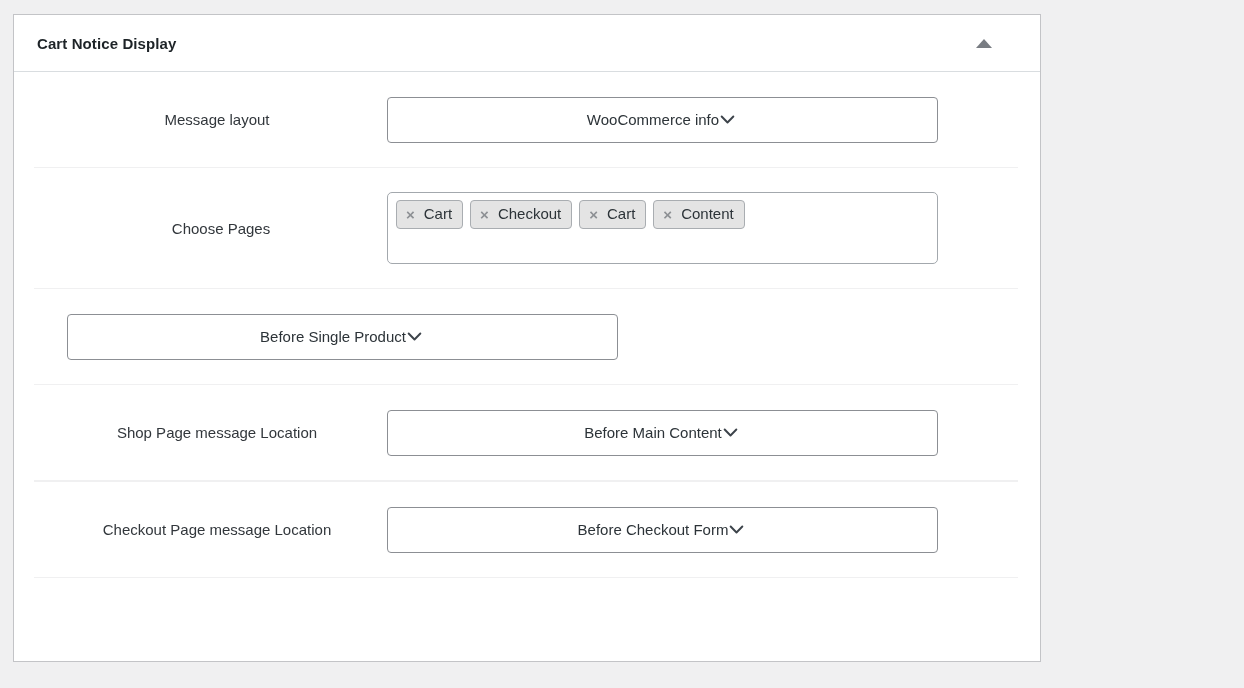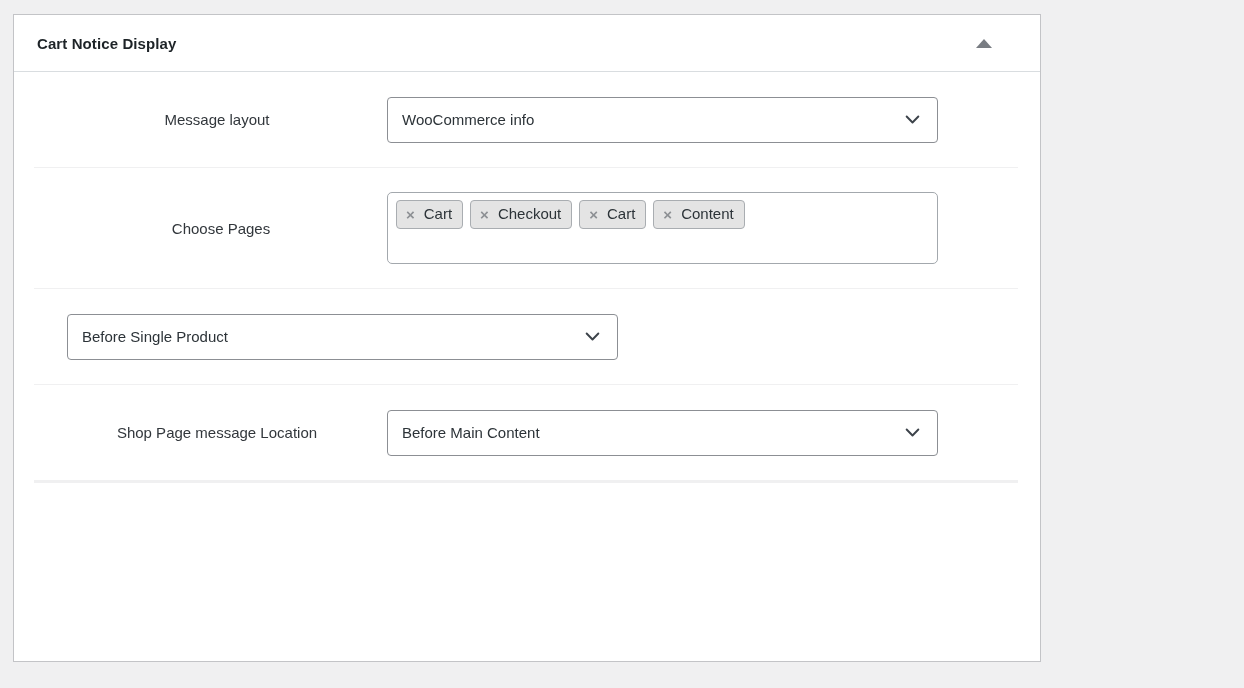--- a/index.html
+++ b/index.html
@@ -66,21 +66,21 @@
     text-align: center;
   }
   .select-control {
     width: 551px;
     height: 46px;
     background: #ffffff;
     border: 1px solid #8c8f94;
     border-radius: 4px;
     display: flex;
     align-items: center;
-    justify-content: space-between;
+    justify-content: center;
     padding: 0 16px 0 14px;
     cursor: pointer;
     flex: none;
   }
   .select-value {
     font-size: 15px;
     color: #2c3338;
   }
   .chevron-icon { display: flex; align-items: center; }
   .multiselect-box {
@@ -187,16 +187,27 @@
           <svg width="17" height="17" viewBox="0 0 16 16">
               <path d="M2.5 5.2 L8 10.8 L13.5 5.2" fill="none" stroke="#3c434a" stroke-width="1.8" stroke-linecap="round" stroke-linejoin="round"></path>
             </svg>
         </span>
       </div>
     </div>
     <div class="row-divider"></div>
 
     <div class="row-divider"></div>
 
+    <div class="form-row">
+      <div class="field-label">Checkout Page message Location</div>
+      <div class="select-control" role="combobox">
+        <span class="select-value">Before Checkout Form</span>
+        <span class="chevron-icon">
+          <svg width="17" height="17" viewBox="0 0 16 16">
+              <path d="M2.5 5.2 L8 10.8 L13.5 5.2" fill="none" stroke="#3c434a" stroke-width="1.8" stroke-linecap="round" stroke-linejoin="round"></path>
+            </svg>
+        </span>
+      </div>
+    </div>
     <div class="row-divider"></div>
 
   </div>
 </div>
 
 </body></html>

